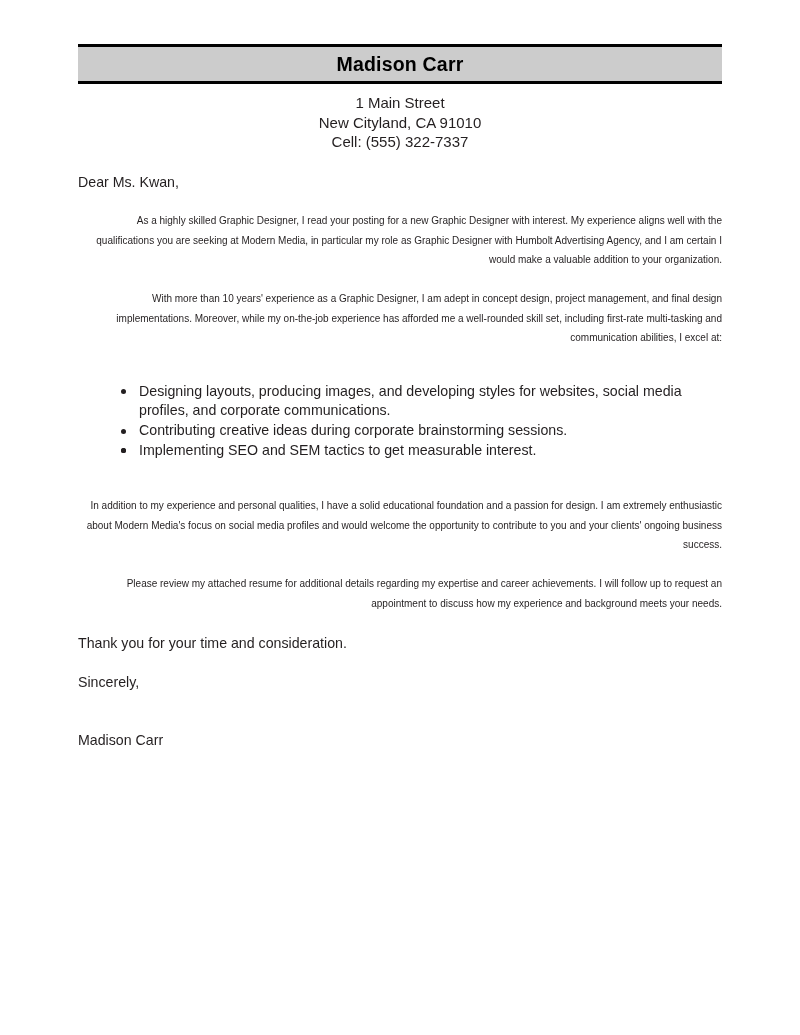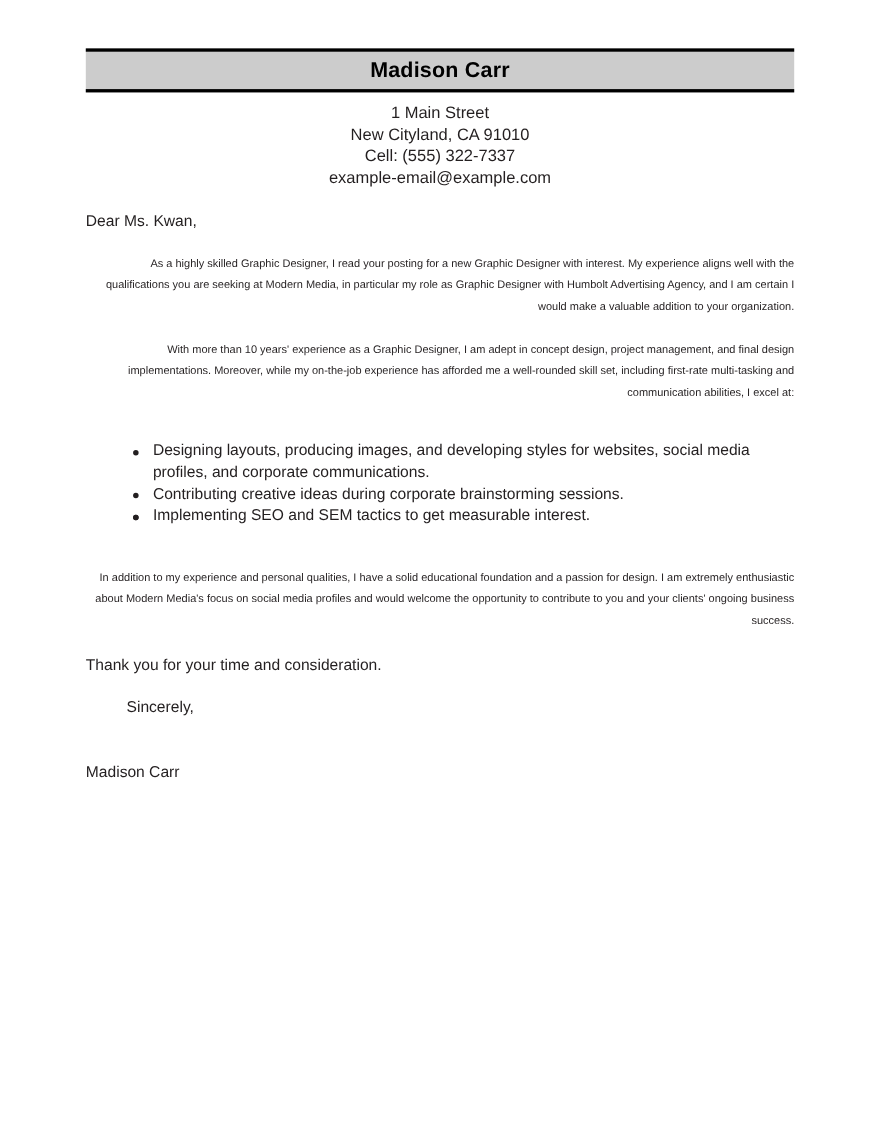--- a/index.html
+++ b/index.html
@@ -89,21 +89,20 @@
   }
   .closing-thanks {
     padding-top: 21px;
     font-size: 14.2px;
     line-height: 19.6px;
   }
   .closing-sincerely {
     padding-top: 19px;
     font-size: 14.2px;
     line-height: 19.6px;
-    margin-left: 37px;
   }
   .signature {
     padding-top: 39px;
     font-size: 14.2px;
     line-height: 19.6px;
   }
 </style>
 </head>
 <body>
 
@@ -111,21 +110,20 @@
   <div class="letter">
 
     <div class="name-bar">
       <span class="name">Madison Carr</span>
     </div>
 
     <div class="contact">
       <div>1 Main Street</div>
       <div>New Cityland, CA 91010</div>
       <div>Cell: (555) 322-7337</div>
-      <div>example-email@example.com</div>
     </div>
 
     <div class="salutation">Dear Ms. Kwan,</div>
 
     <p class="para">As a highly skilled Graphic Designer, I read your posting for a new Graphic Designer with interest. My experience aligns well with the qualifications you are seeking at Modern Media, in particular my role as Graphic Designer with Humbolt Advertising Agency, and I am certain I would make a valuable addition to your organization.</p>
     <p class="para">With more than 10 years' experience as a Graphic Designer, I am adept in concept design, project management, and final design implementations. Moreover, while my on-the-job experience has afforded me a well-rounded skill set, including first-rate multi-tasking and communication abilities, I excel at:</p>
 
     <ul class="bullets">
       <li>
         <span class="dot"></span>
@@ -138,19 +136,20 @@
       <li>
         <span class="dot"></span>
       </li>
       <li>
         <span class="dot"></span>
         <span>Implementing SEO and SEM tactics to get measurable interest.</span>
       </li>
     </ul>
 
     <p class="para">In addition to my experience and personal qualities, I have a solid educational foundation and a passion for design. I am extremely enthusiastic about Modern Media's focus on social media profiles and would welcome the opportunity to contribute to you and your clients' ongoing business success.</p>
+    <p class="para">Please review my attached resume for additional details regarding my expertise and career achievements. I will follow up to request an appointment to discuss how my experience and background meets your needs.</p>
 
     <div class="closing-thanks">Thank you for your time and consideration.</div>
     <div class="closing-sincerely">Sincerely,</div>
     <div class="signature">Madison Carr</div>
 
   </div>
 </div>
 
 </body></html>

